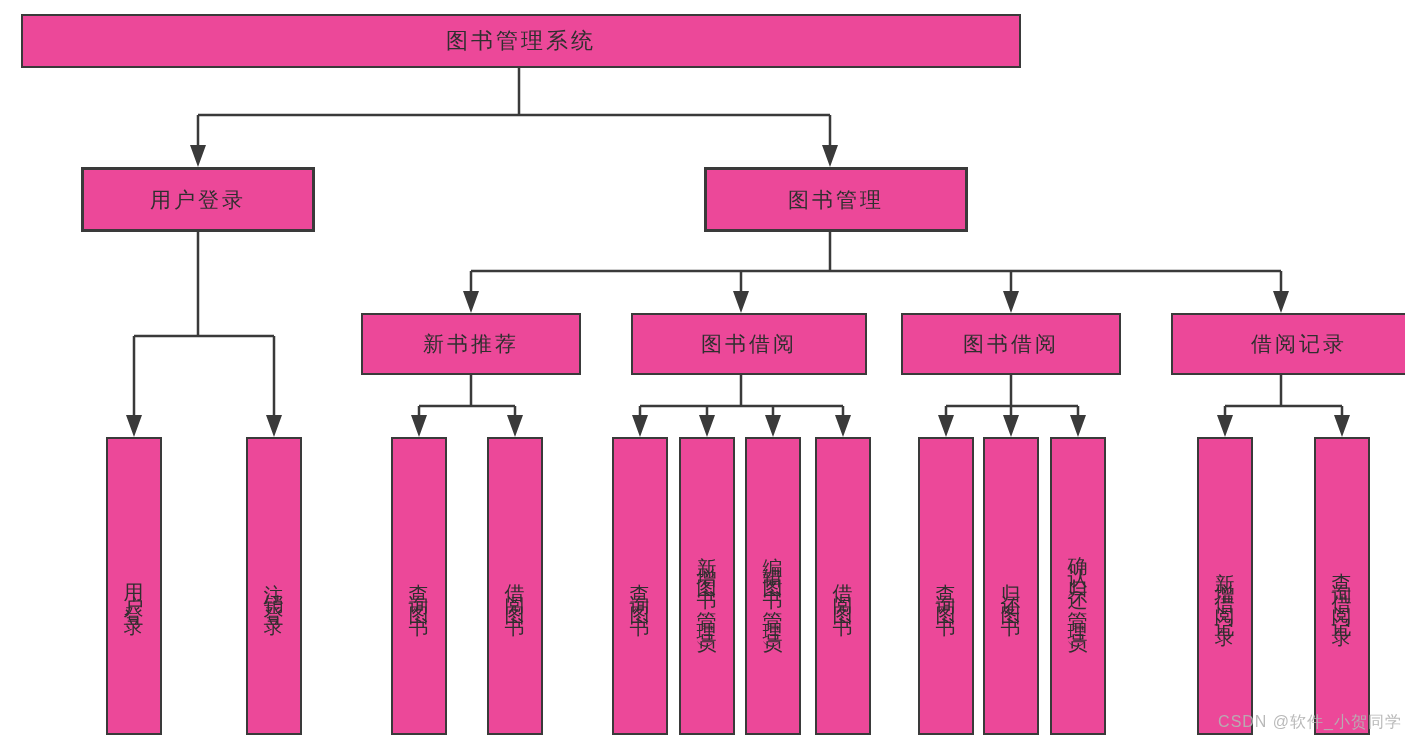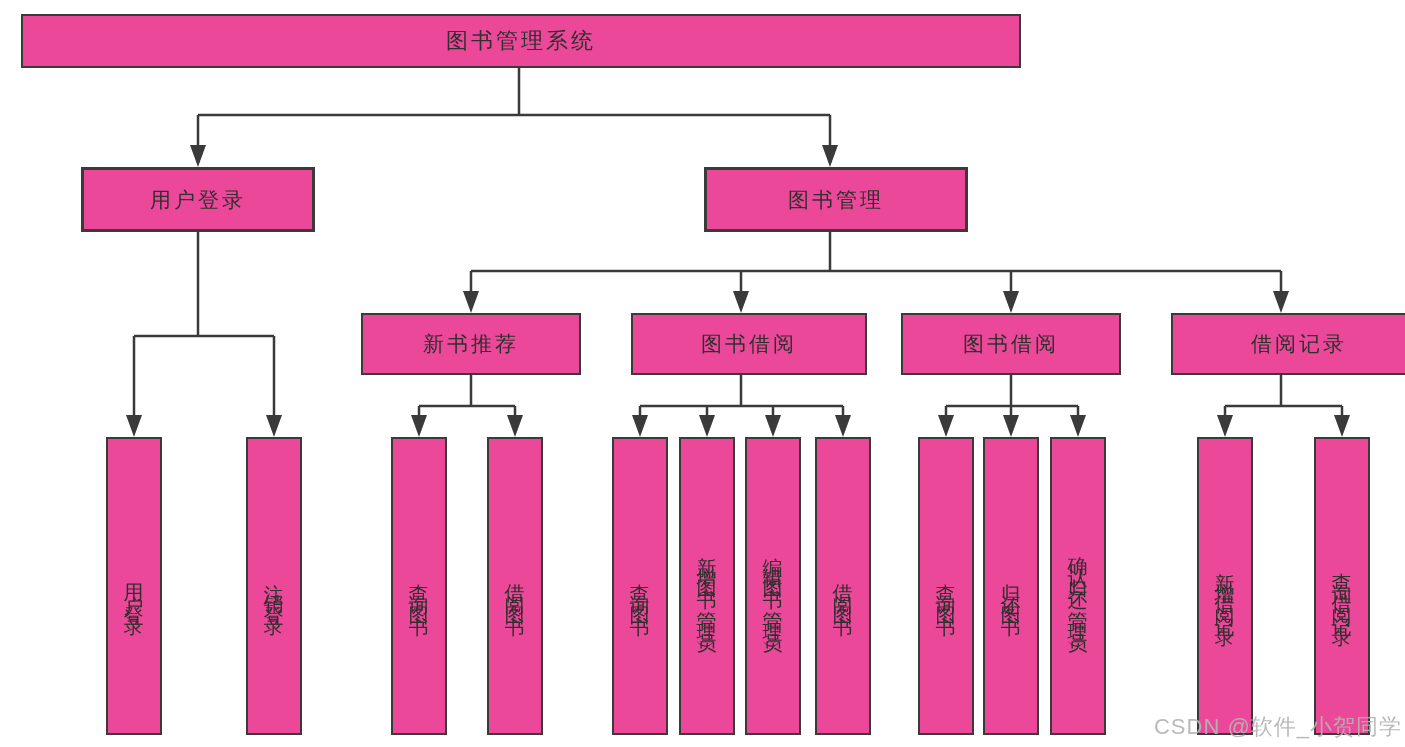--- a/index.html
+++ b/index.html
@@ -18,21 +18,21 @@
   }
   .root { border-width:2px; font-size:22px; }
   .lvl2 { border-width:3px; }
   .leaf {
     writing-mode:vertical-rl; text-orientation:mixed;
     font-size:20px; letter-spacing:11px; line-height:1;
     padding-top:8px; white-space:normal;
   }
   .watermark {
     position:absolute; z-index:10; right:3px; top:712px;
-    font-size:22px; letter-spacing:1px;
+    font-size:16px; letter-spacing:1px;
     color:var(--watermark,#b4b4b4); opacity:0.92;
   }
 </style>
 </head>
 <body>
 
 <div class="canvas">
 
   <svg class="connectors" width="1405" height="747" viewBox="0 0 1405 747" aria-hidden="true">
     <path fill="none" stroke="var(--line,#3a3a3a)" stroke-width="2.5" d="M519,68 V115 M198,115 H830 M198,115 V146 M830,115 V146

